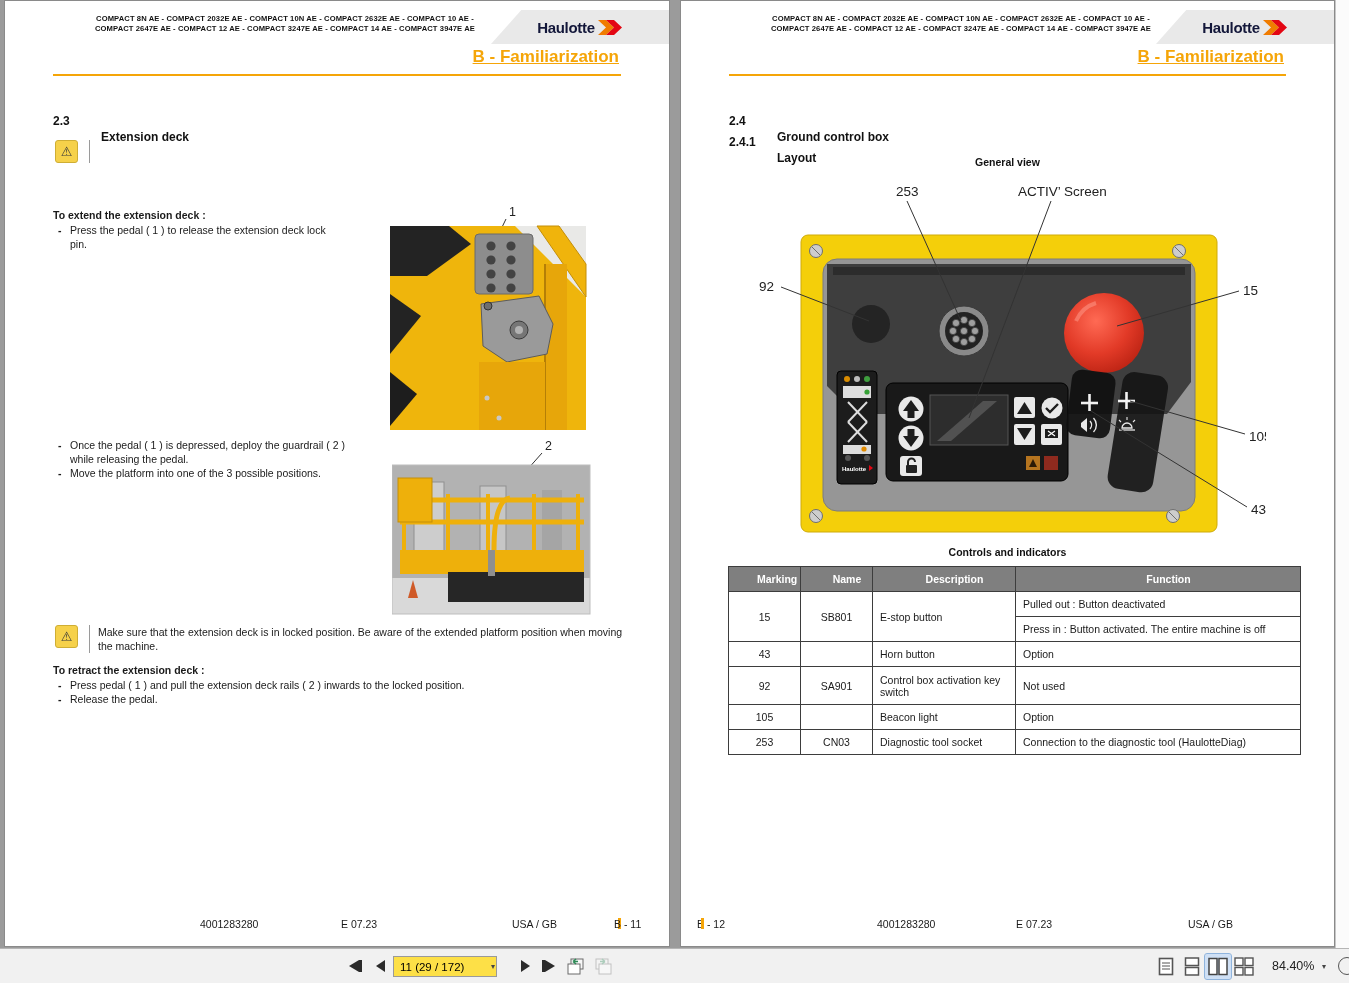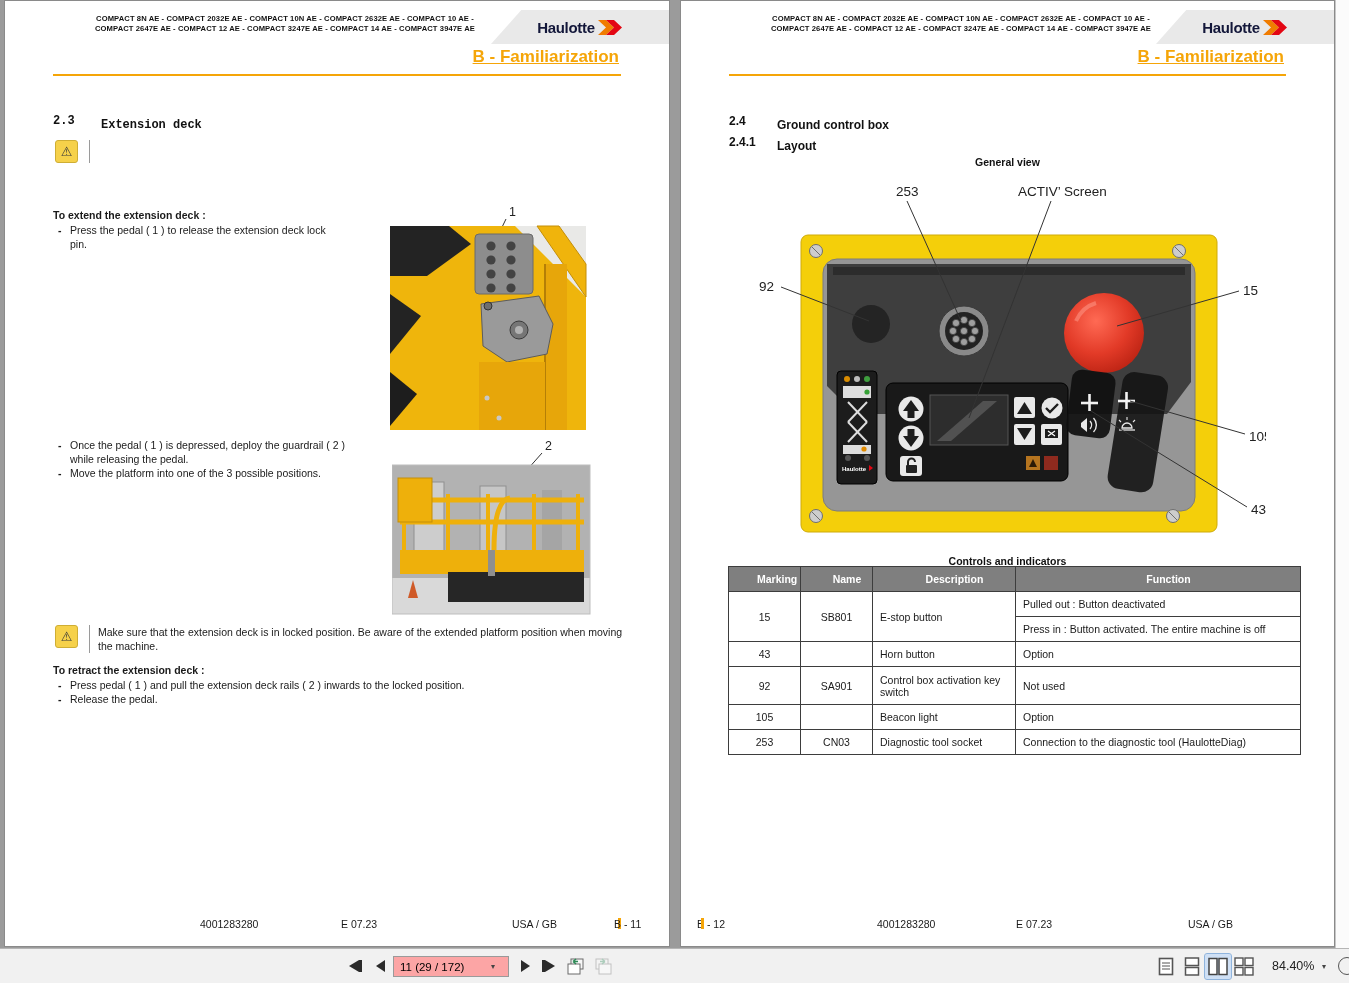--- a/index.html
+++ b/index.html
@@ -19,21 +19,21 @@
   .logo-band { position:absolute; top:9px; right:0; width:178px; height:34px; background:#e9e9e9;
                clip-path:polygon(17% 0, 100% 0, 100% 100%, 0 100%);
                display:flex; align-items:center; justify-content:center; }
   .logo { display:flex; align-items:center; gap:2px; }
   .logo-text { font-size:15px; font-weight:bold; color:#13173a; letter-spacing:-0.3px; }
   .section-banner { position:absolute; top:46px; right:50px; font-size:17px; font-weight:bold; color:#F5A508;text-decoration:underline; }
   .orange-rule { position:absolute; top:73px; left:48px; right:48px; height:2px; background:#F5A508; }
 
   
   .sec-row { position:absolute; left:48px; font-weight:bold; font-size:12px; color:#111; }
-  .sec-row .sec-title { position:absolute; left:48px; top:4px; white-space:nowrap; }
+  .sec-row .sec-title { position:absolute; left:48px; top:16px; white-space:nowrap; }
 
   .bodytext { font-size:10.5px; line-height:14px; color:#1a1a1a; }
   .bold { font-weight:bold; }
 
   
   .warnblock { position:absolute; display:flex; align-items:flex-start; }
   .warn-ico { width:23px; height:23px; background:#f6d14a; border:1px solid #cfae34; border-radius:3px;
               display:flex; align-items:center; justify-content:center; font-size:13px; color:#3a3a3a; flex:0 0 auto; }
   .warn-sep { width:0; border-left:1.5px solid #9a9a9a; align-self:stretch; margin:0 8px 0 11px; }
   .li { position:relative; padding-left:17px; }
@@ -57,21 +57,21 @@
   .pfooter { position:absolute; bottom:14px; left:0; right:0; font-size:10.5px; color:#1a1a1a; height:14px; }
   .pfooter span { position:absolute; white-space:nowrap; }
   .obar { display:inline-block; width:3px; height:11px; background:#F5A508; vertical-align:-1px; margin:0 4px; }
 
   
   .scroll-track { position:absolute; top:0; right:0; width:14px; height:948px; background:#fbfbfb; border-left:1px solid #c7c7c7; }
 
   
   .toolbar { position:absolute; left:0; top:948px; width:1349px; height:35px; background:#f1f1f1; border-top:1px solid #b5b5b5; }
   .tb-btn { position:absolute; top:5px; width:24px; height:24px; display:flex; align-items:center; justify-content:center; border-radius:3px; }
-  .pagebox { position:absolute; left:393px; top:7px; width:116px; height:21px; background:#fca5a5; border:1px solid #9a9a9a;
+  .pagebox { position:absolute; left:393px; top:7px; width:104px; height:21px; background:#fde047; border:1px solid #9a9a9a;
              display:flex; align-items:center; }
   .pagebox input { border:none; outline:none; width:96px; font-size:11.5px; padding-left:6px; font-family:"Liberation Sans",sans-serif; background:transparent; }
   .pagebox .caret { font-size:8px; color:#444; margin-left:1px; }
   .zoomtext { position:absolute; left:1272px; top:10px; font-size:12.5px; color:#222; }
   .zoomcaret { position:absolute; left:1322px; top:13px; font-size:8px; color:#444; }
   .edge-circle { position:absolute; left:1338px; top:8px; width:18px; height:18px; border:1.5px solid #555; border-radius:50%; background:#f1f1f1; }
   .layout-btn { position:absolute; top:5px; width:26px; height:25px; display:flex; align-items:center; justify-content:center; border-radius:2px; }
   .layout-btn.sel { background:#cfe0f5; outline:1px solid #8fb4dd; }
 </style>
 </head>
@@ -89,21 +89,21 @@
         <span class="logo-text">Haulotte</span>
         <svg width="26" height="15" viewBox="0 0 26 15">
           <path d="M1,0 h8 l8,7.5 -8,7.5 h-8 l8,-7.5 Z" fill="#F07C00"></path>
           <path d="M9,0 h8 l8,7.5 -8,7.5 h-8 l8,-7.5 Z" fill="#E30613"></path>
         </svg>
       </span>
     </div>
     <div class="section-banner">B - Familiarization</div>
     <div class="orange-rule"></div>
 
-    <div class="sec-row" style="top:113px;font-family:Liberation Mono, monospace;">
+    <div class="sec-row" style="top:113px;">
       <span>2.3</span>
       <span class="sec-title">Extension deck</span>
     </div>
 
     <div class="warnblock" style="left:50px; top:139px; width:320px;">
       <span class="warn-ico">⚠</span>
       <span class="warn-sep"></span>
     </div>
 
     <div class="bodytext bold" style="position:absolute; left:48px; top:207px;">To extend the extension deck :</div>
@@ -381,21 +381,21 @@
       <g stroke="#333" stroke-width="1">
         <line x1="186" y1="30" x2="240" y2="150"></line>
         <line x1="330" y1="30" x2="248" y2="247"></line>
         <line x1="60" y1="116" x2="148" y2="150"></line>
         <line x1="518" y1="120" x2="396" y2="155"></line>
         <line x1="524" y1="263" x2="409" y2="230"></line>
         <line x1="526" y1="336" x2="370" y2="240"></line>
       </g>
     </svg>
 
-    <div class="table-title" style="top:545px;margin-top:9px;">Controls and indicators</div>
+    <div class="table-title" style="top:545px;">Controls and indicators</div>
 
     <table class="ctable" style="left:47px; top:565px; width:572px;">
       <colgroup>
           <col style="width:72px">
           <col style="width:72px">
           <col style="width:143px">
           <col style="width:285px">
         </colgroup>
       <thead>
         <tr>

